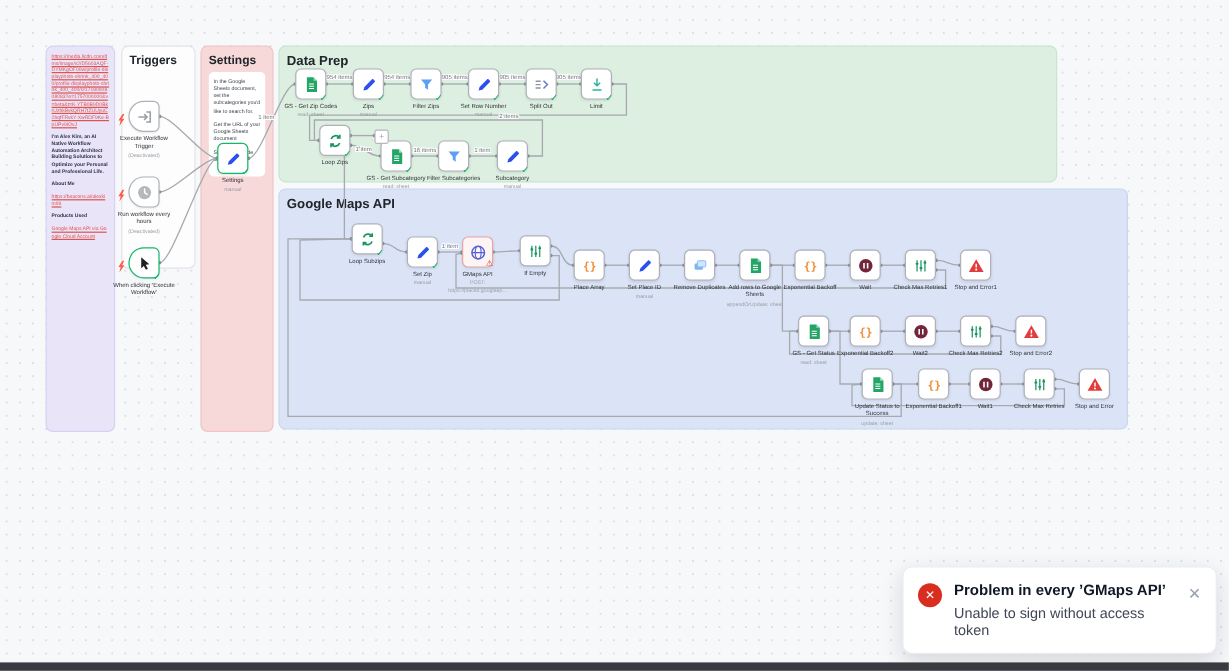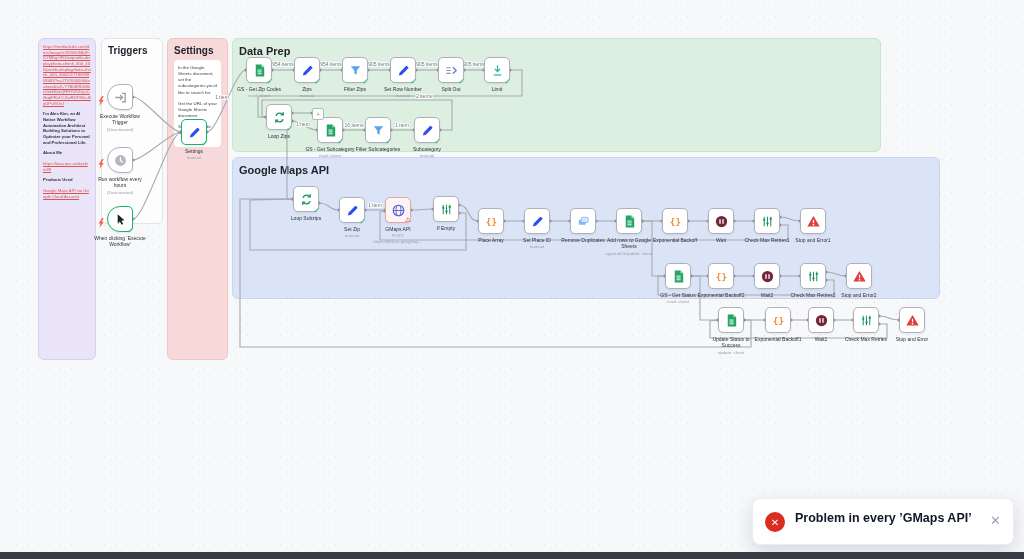--- a/index.html
+++ b/index.html
@@ -22,21 +22,21 @@
   #note-profile .bold{font-weight:700;color:#2c3047;}
   #note-profile .red-link{color:#e05252;text-decoration:underline;word-break:break-all;}
   #note-triggers{left:101px;top:38px;width:62px;height:186px;background:#fdfdfd;border:1px solid #e2e4e9;}
   #note-triggers h3{font-size:10px;}
   #note-settings{left:167px;top:38px;width:61px;height:322px;background:#f8d9d9;border:1px solid #efc5c5;}
   #note-settings h3{font-size:10px;}
   #note-settings .card{background:#ffffff;border-radius:4px;padding:5px 4px;}
   #note-settings .card p{margin:0 0 5px 0;font-size:4.4px;line-height:1.4;color:#3a3f4a;}
   #note-dataprep{left:232px;top:38px;width:649px;height:114px;background:#dcefe0;border:1px solid #c9e4d0;}
   #note-dataprep h3{font-size:11px;}
-  #note-gmaps{left:232px;top:157px;width:708px;height:142px;background:#dbe4f6;border:1px solid #c8d6f0;}
+  #note-gmaps{left:232px;top:157px;width:708px;height:201px;background:#dbe4f6;border:1px solid #c8d6f0;}
   #note-gmaps h3{font-size:11px;}
   
   #edges{position:absolute;left:0;top:0;z-index:2;}
   
   #node-layer{position:absolute;inset:0;z-index:3;}
   .node{
     position:absolute;width:26px;height:26px;background:#ffffff;
     border:1px solid #aeb1b9;border-radius:5px;box-sizing:border-box;
     display:flex;align-items:center;justify-content:center;
     box-shadow:0 1px 2px rgba(20,20,40,.08);
@@ -697,17 +697,18 @@
     </div>
 
   <div id="add-stub" style="left: 312px; top: 108px;">+</div>
 
 </div>
 
 <div id="toast">
   <div class="toast-icon">✕</div>
   <div class="toast-body">
     <div class="toast-title">Problem in every ’GMaps API’</div>
+    <div class="toast-msg">Unable to sign without access token</div>
   </div>
   <div class="toast-close">✕</div>
 </div>
 
 <div id="bottom-bar"></div>
 
 </body></html>

